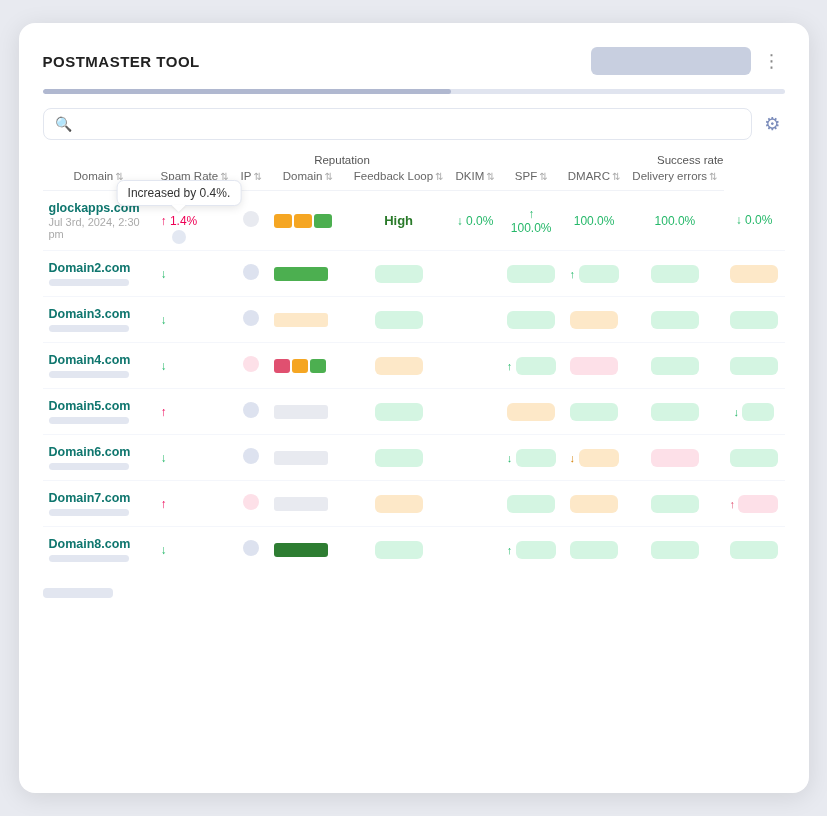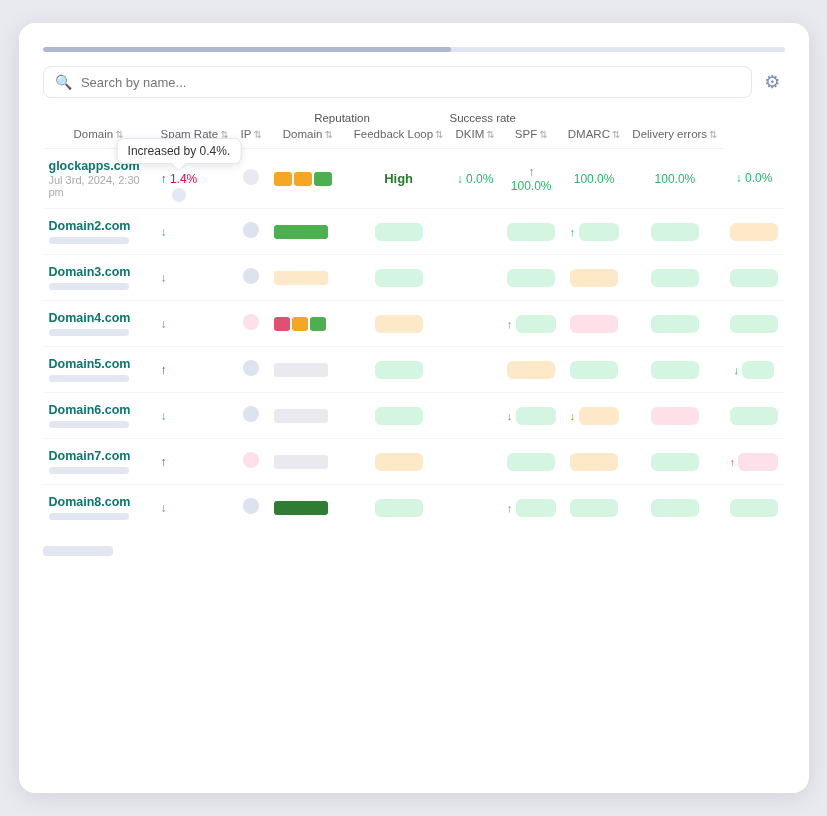--- a/index.html
+++ b/index.html
@@ -106,21 +106,21 @@
       font-size: 12.5px;
     }
     .rep-header {
       text-align: center;
       color: #555;
       font-size: 11.5px;
       font-weight: 500;
       padding-bottom: 2px;
     }
     .success-header {
-      text-align: left;
+      text-align: right;
       color: #555;
       font-size: 11.5px;
       font-weight: 500;
       padding-bottom: 2px;
     }
     thead tr.top-header th {
       padding-bottom: 0;
       font-weight: 400;
     }
     thead tr.col-header th {
@@ -245,29 +245,35 @@
       border-radius: 50%;
       background: #dde2ef;
     }
     .high-text { color: #2a7a2a; font-weight: 700; font-size: 13px; }
   </style>
 </head>
 <body>
 
 <div class="card">
 
+  <div class="header-row">
+    <span class="app-title">POSTMASTER TOOL</span>
+    <div class="header-right">
+      <div class="header-bar"></div>
+      <span class="three-dots">⋮</span>
+    </div>
+  </div>
 
   <div class="progress-bar-top">
     <div class="progress-bar-top-fill"></div>
   </div>
 
   <div class="search-row">
     <div class="search-box">
       <span class="search-icon">🔍</span>
-      <input class="search-input" type="text" placeholder="Search by name..." style="">
     </div>
     <span class="settings-btn">⚙</span>
   </div>
 
   <div class="table-wrap">
     <table>
       <thead>
         <tr class="top-header">
           <th colspan="2"></th>
           <th colspan="3" class="rep-header">Reputation</th>

